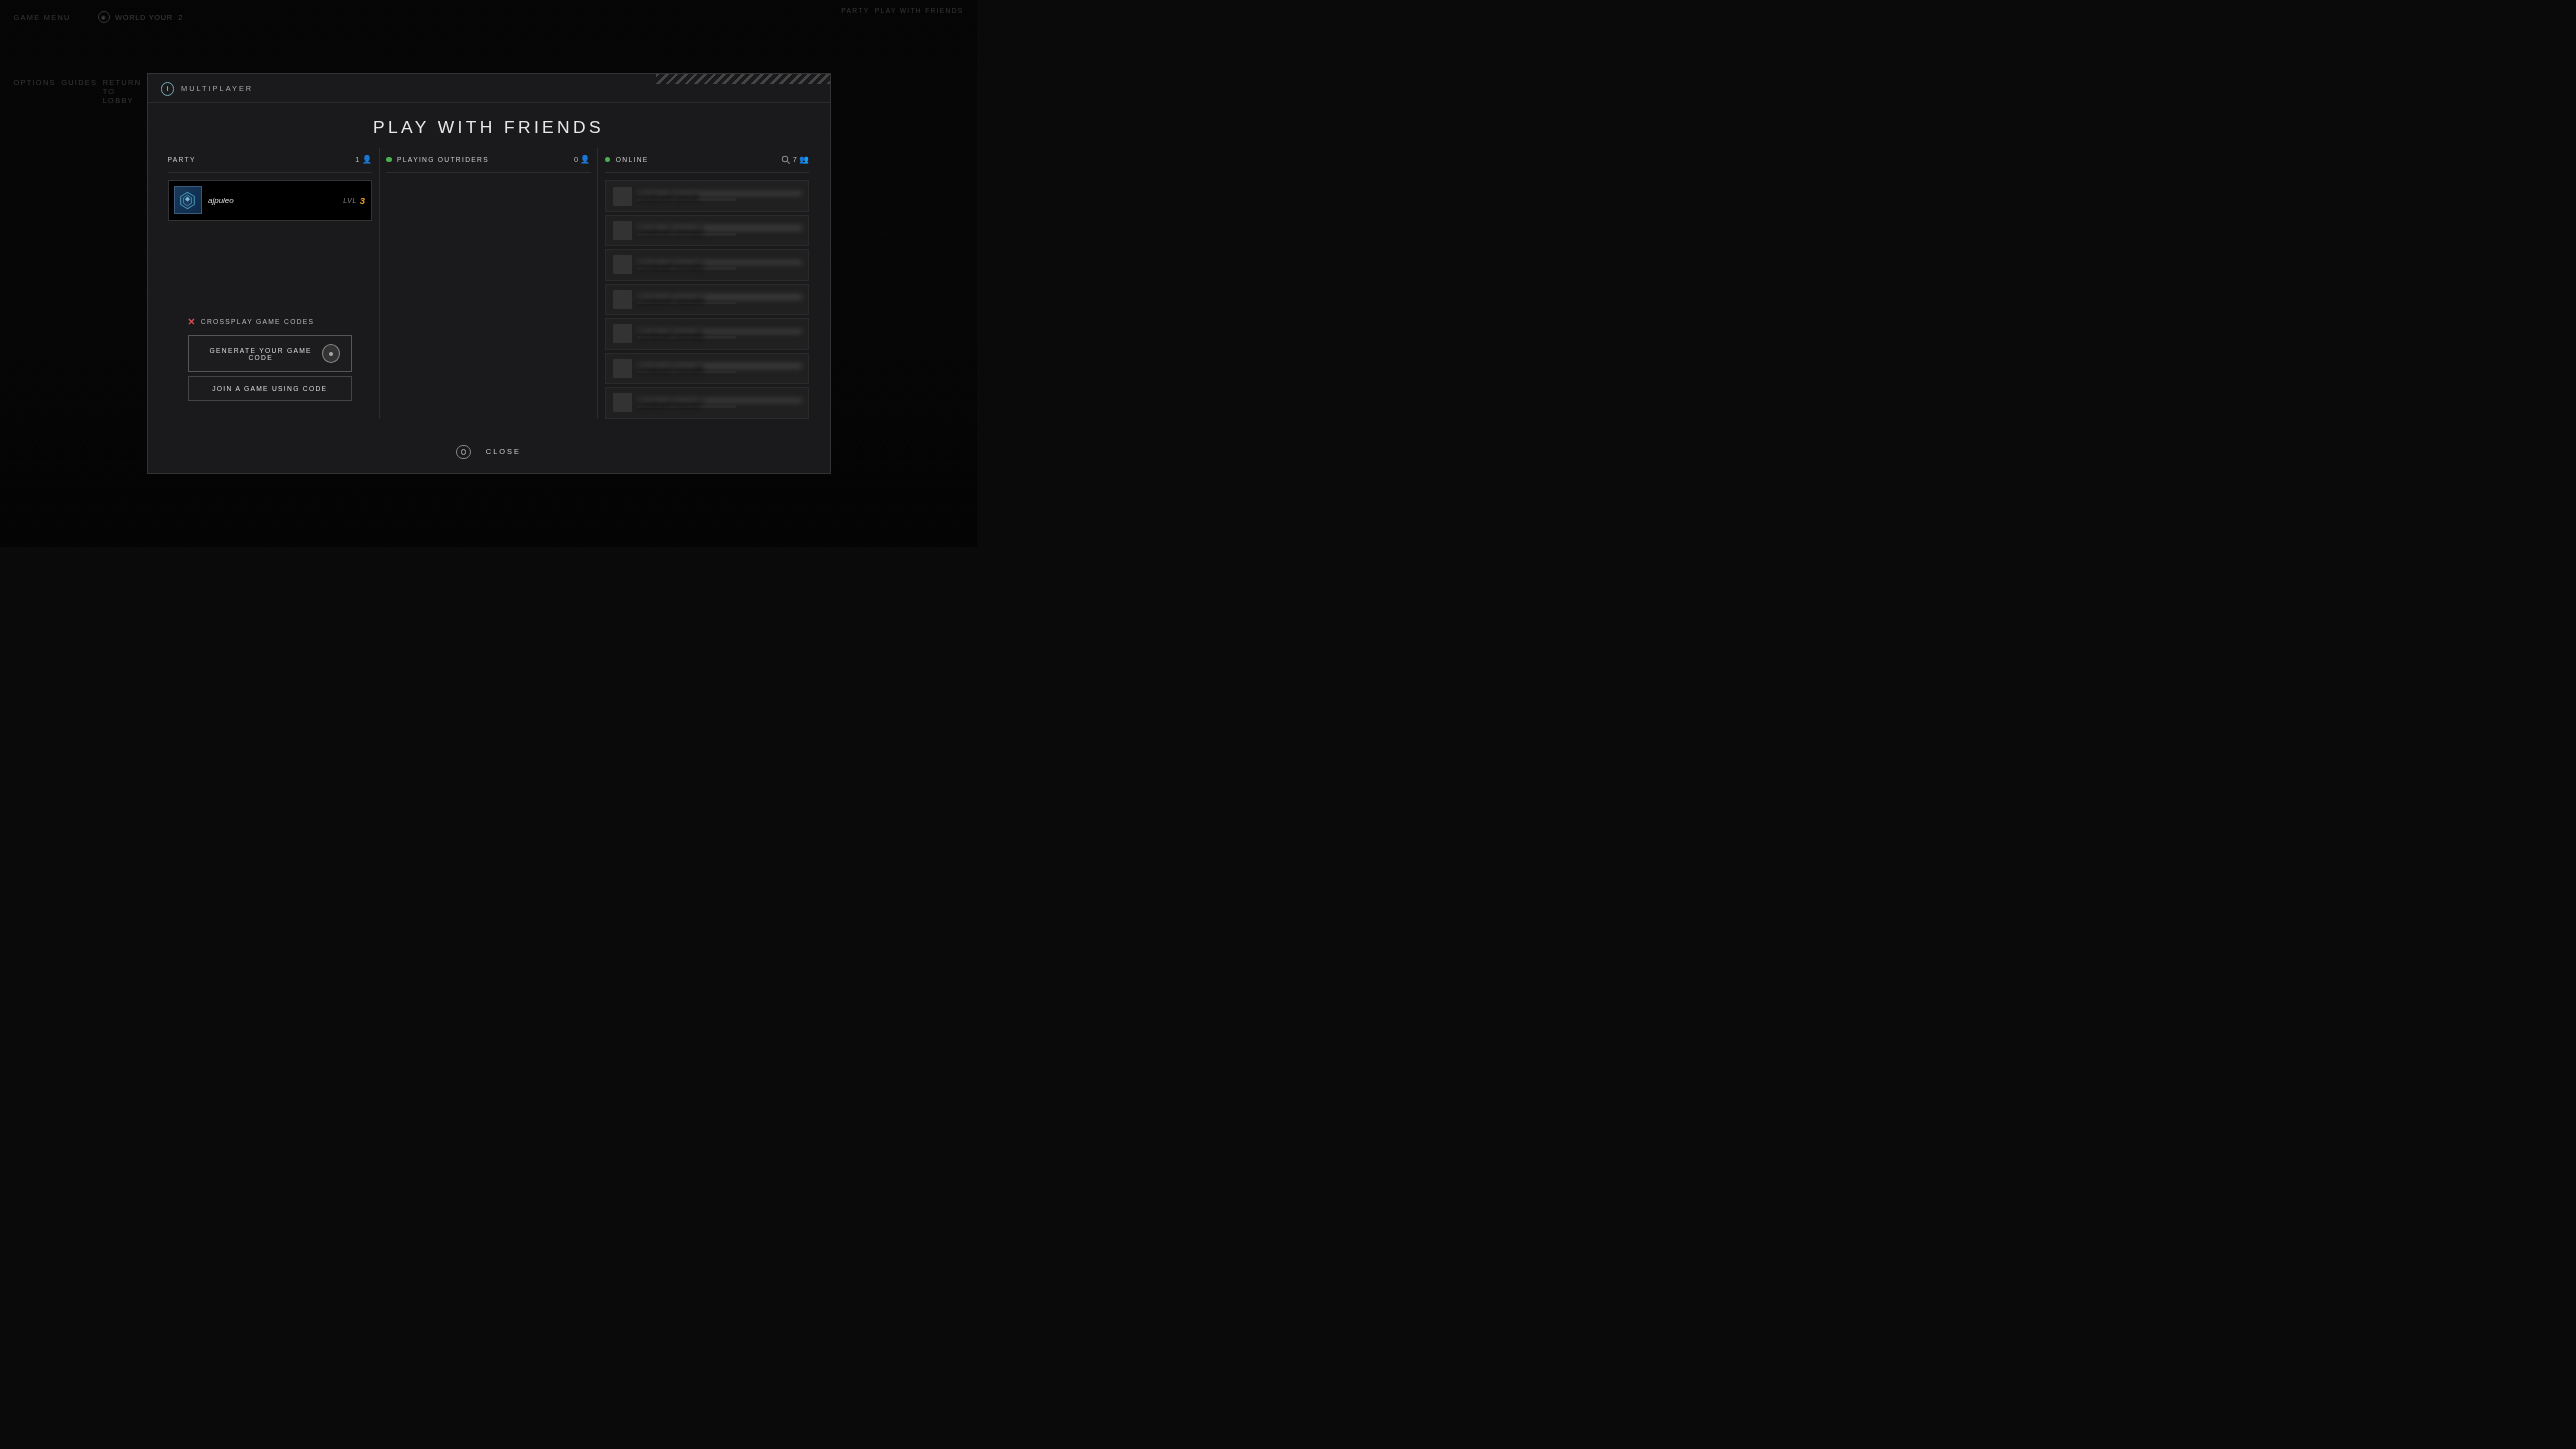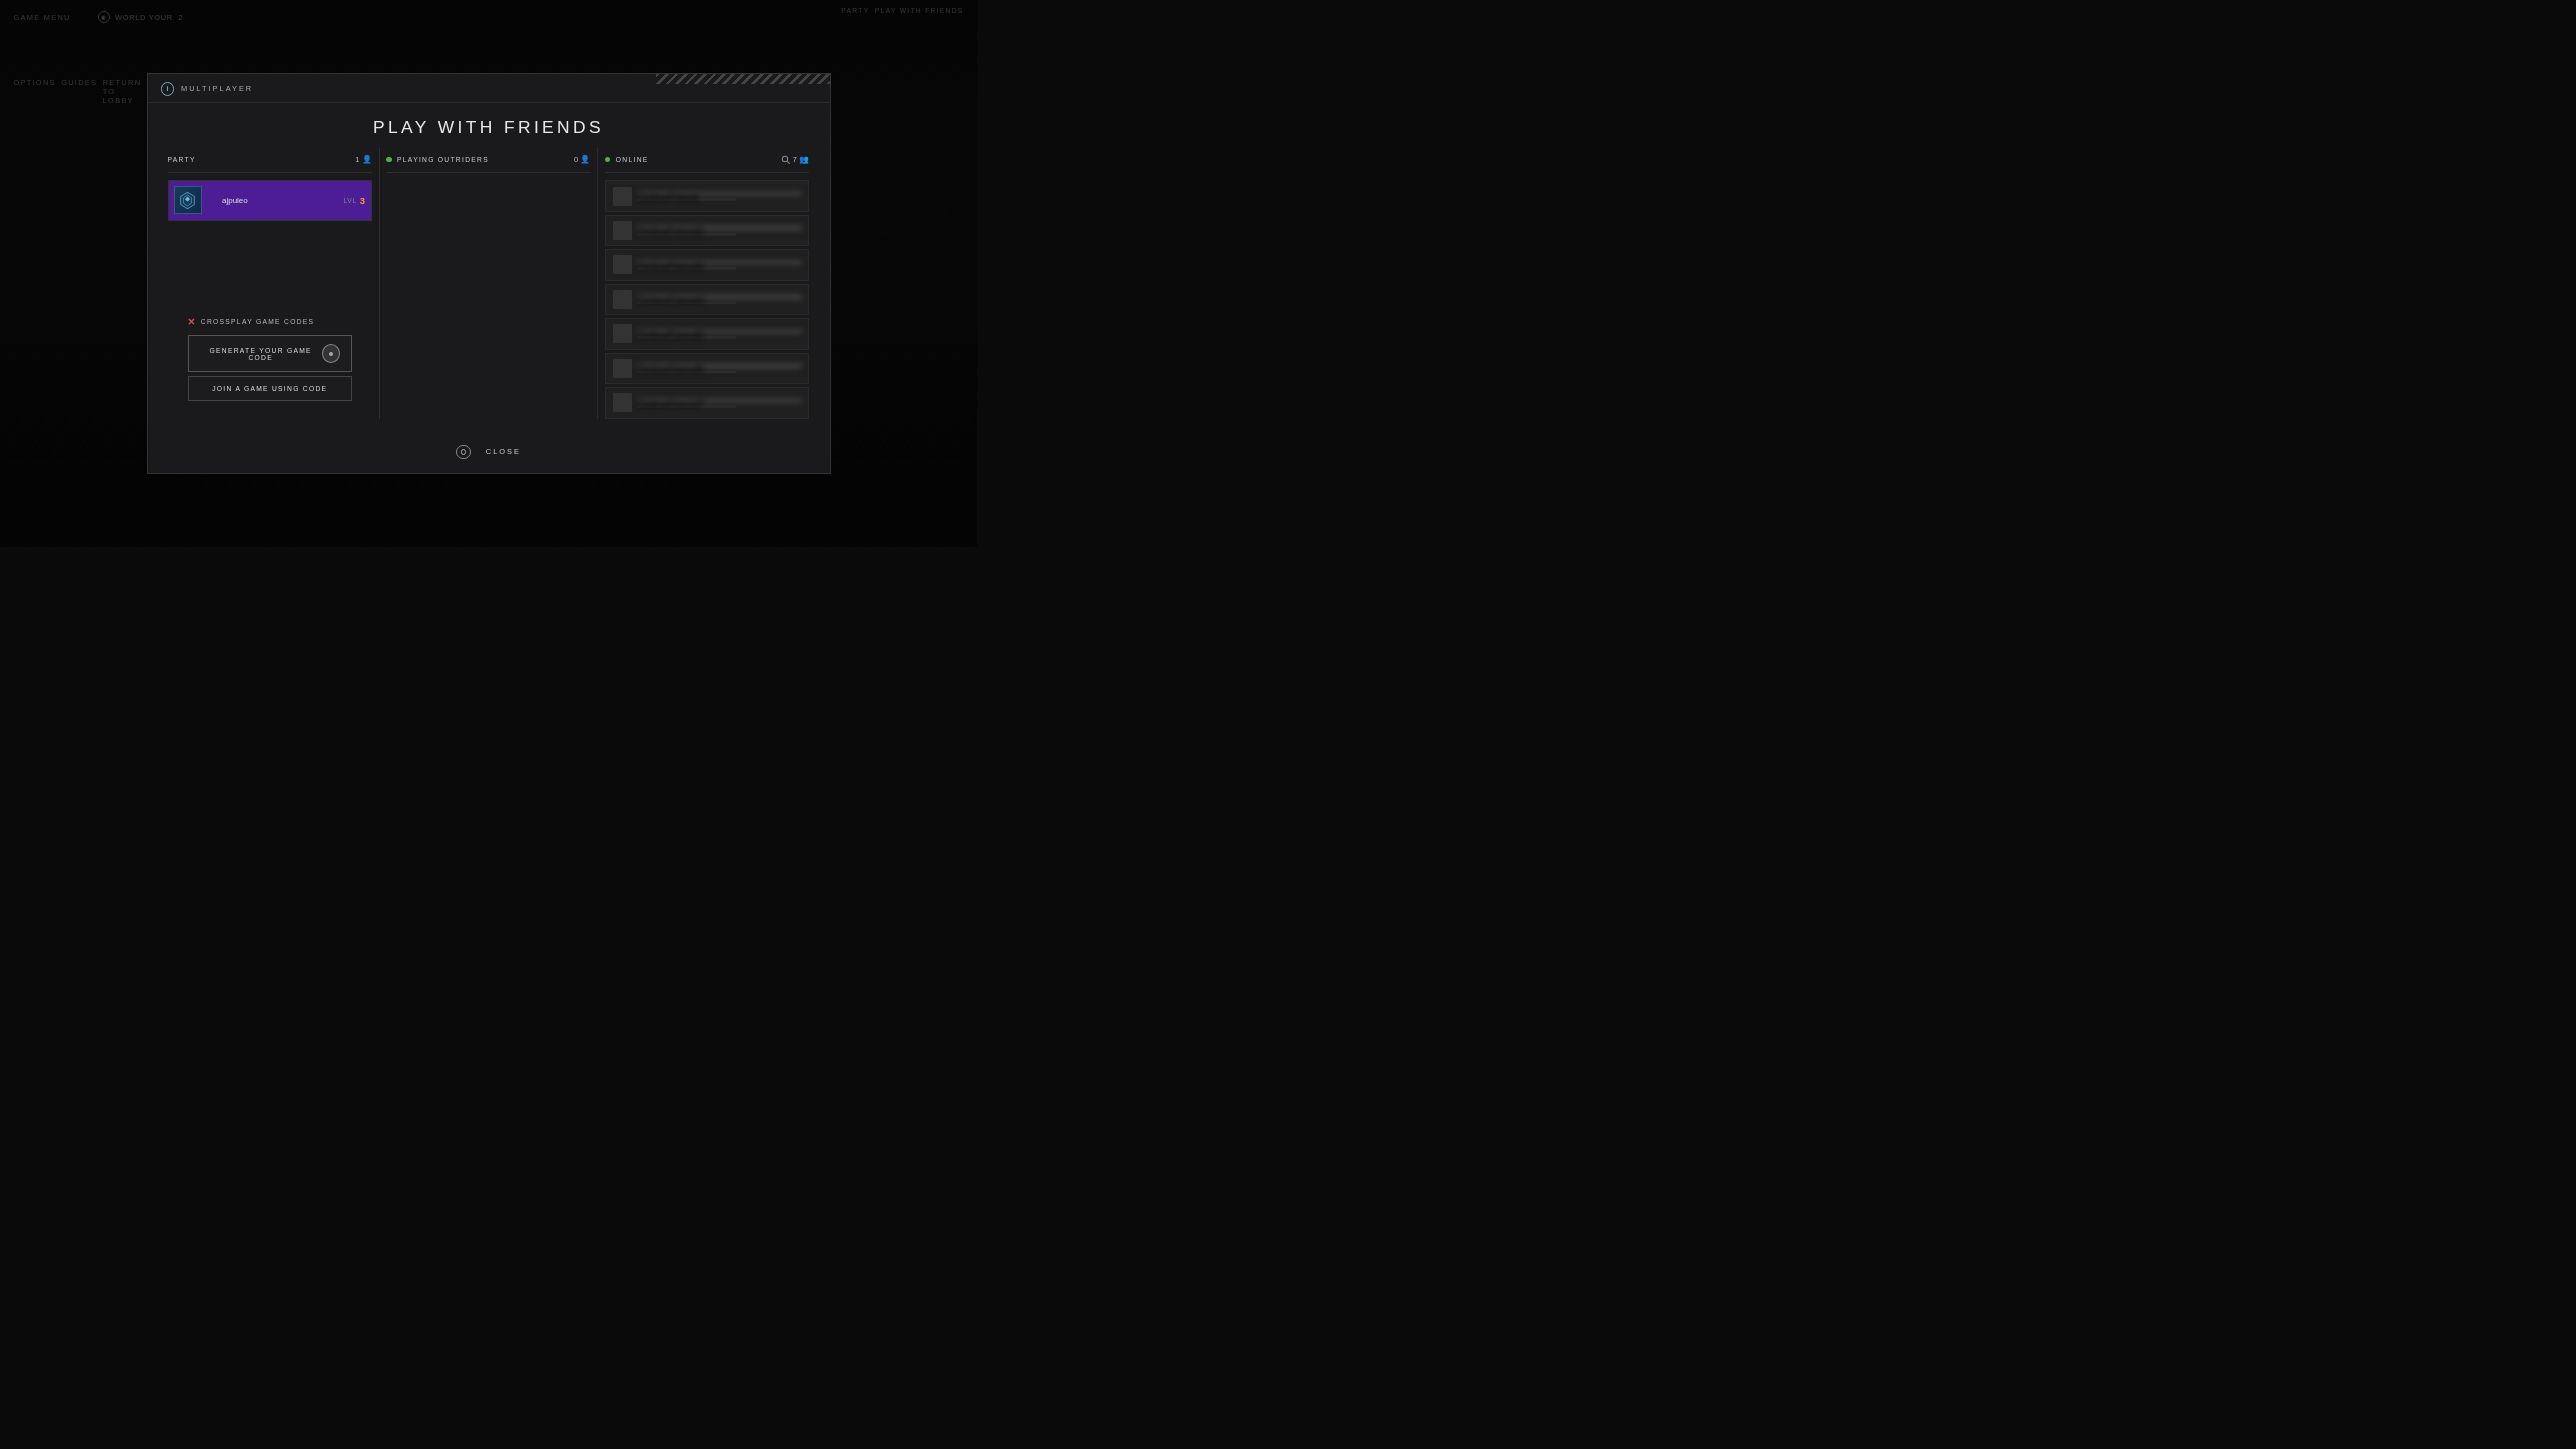--- a/index.html
+++ b/index.html
@@ -226,25 +226,26 @@
     .person-icon {
       display: inline-block;
       font-size: 8px;
       color: #bbb;
     }
 
     
     .party-member {
       display: flex;
       align-items: center;
-      gap: 20px;
+      gap: 6px;
       padding: 5.4px;
-      background: #4c1d95;
+      background: #000000;
       border: 0.7px solid #333;
       margin-bottom: 4px;
+      font-style: italic;
     }
 
     .party-avatar {
       width: 28px;
       height: 28px;
       background: linear-gradient(135deg, #1a3a5c 0%, #0d2a4a 100%);
       border: 0.7px solid #3a5a7a;
       display: flex;
       align-items: center;
       justify-content: center;

